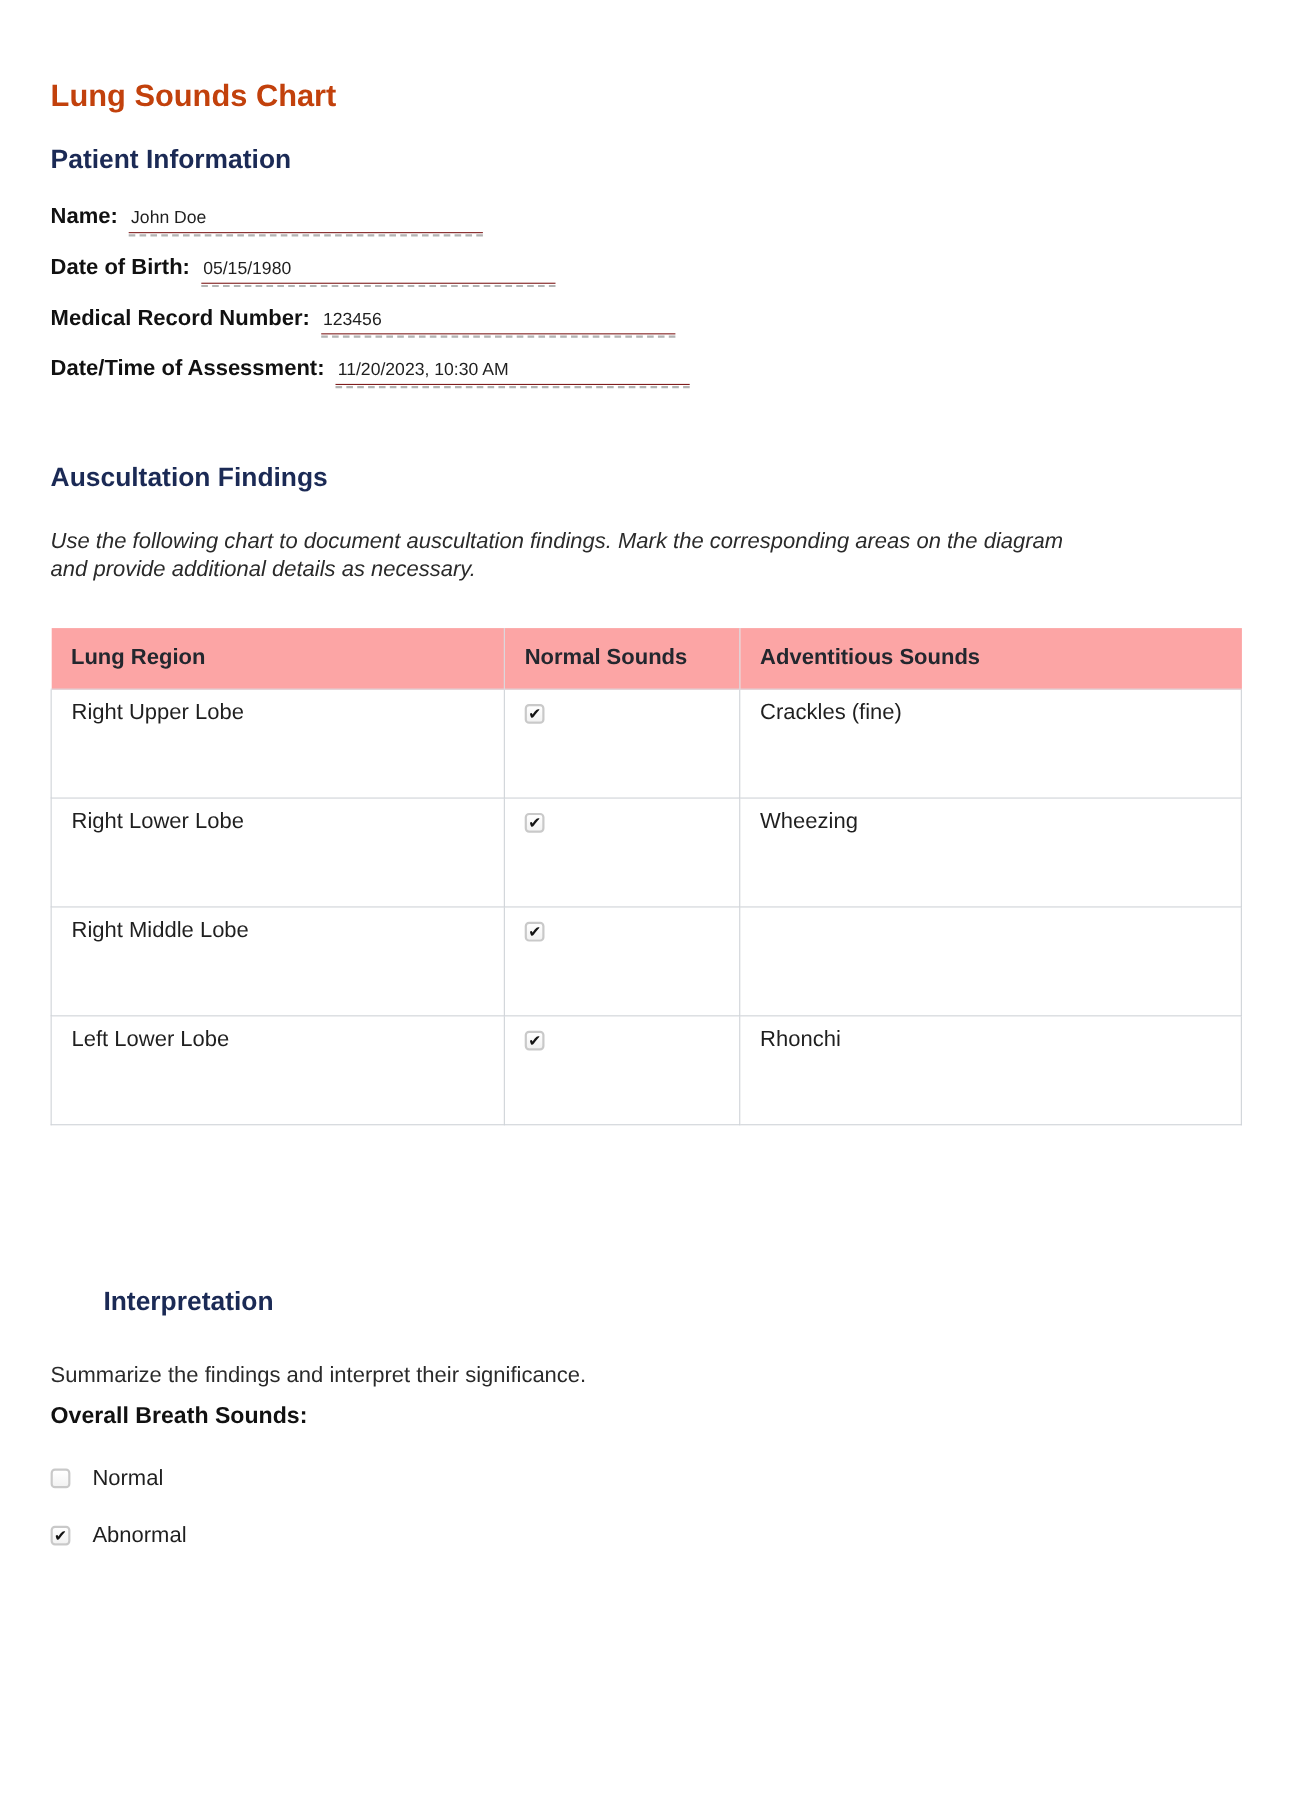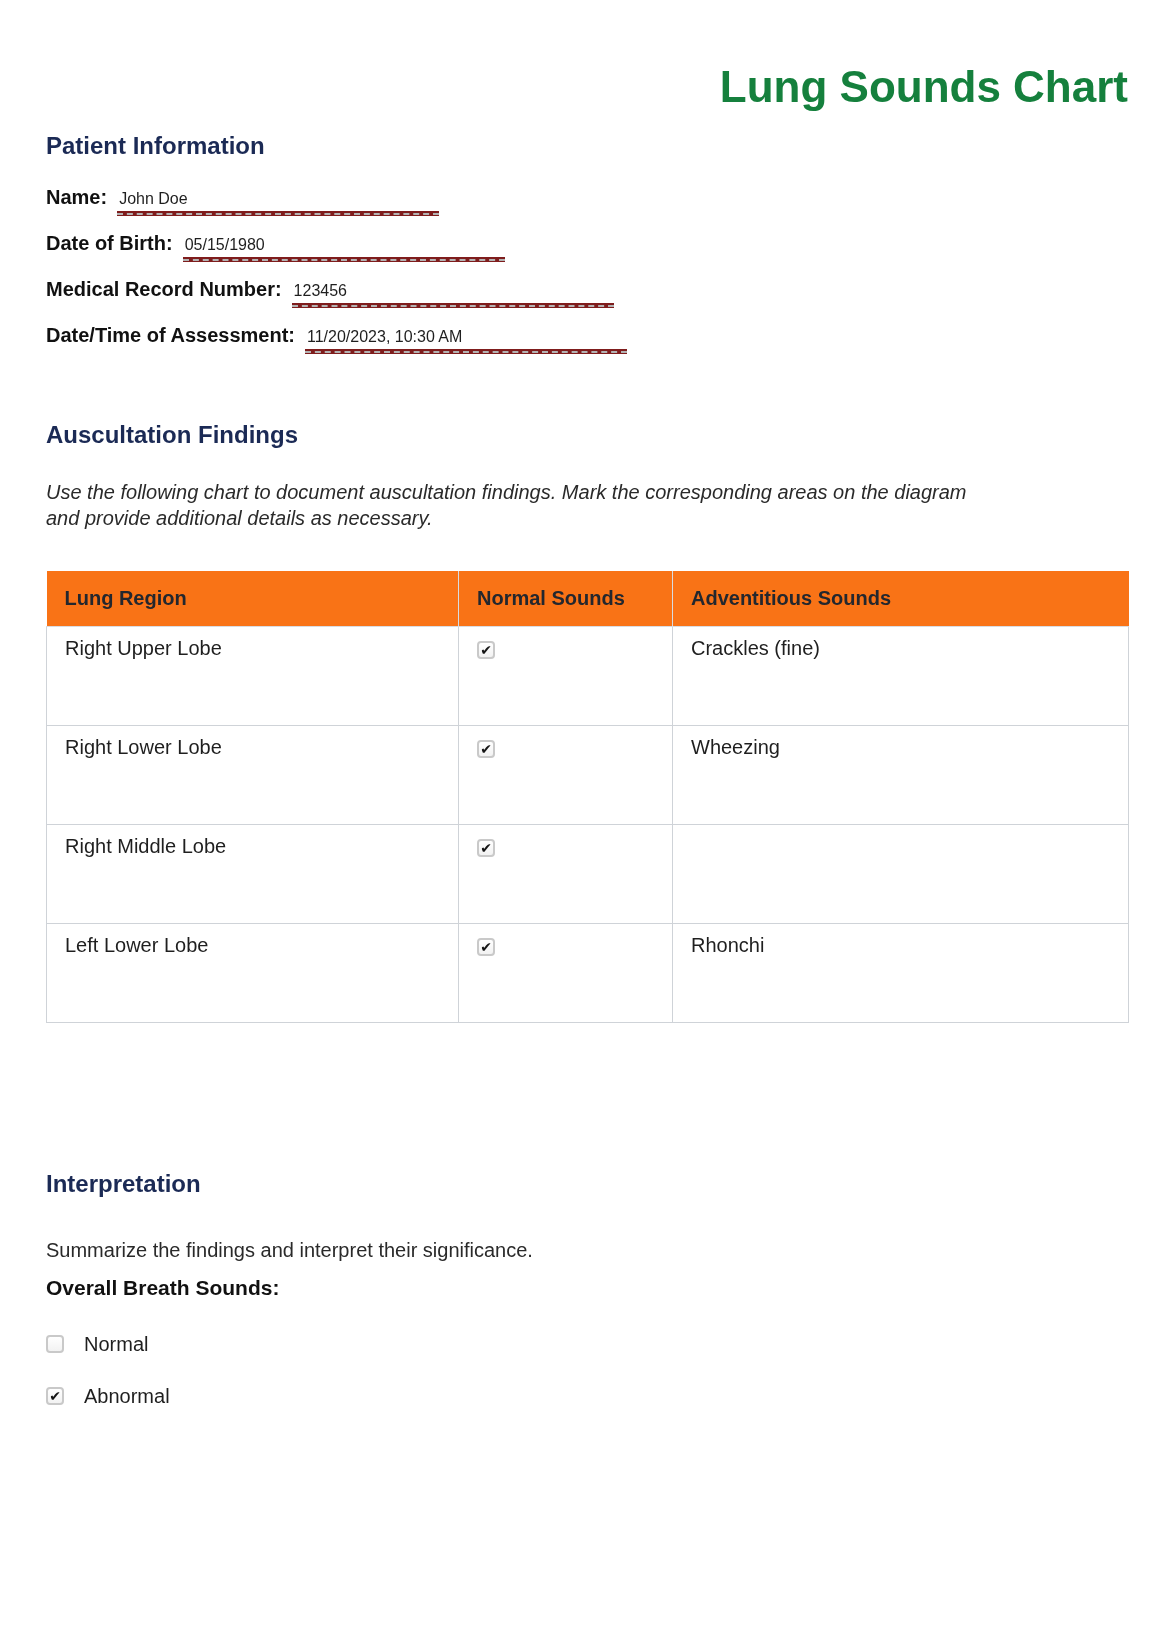--- a/index.html
+++ b/index.html
@@ -10,24 +10,24 @@
     color: #1f1f1f;
   }
   .page {
     width: 1176px;
     min-height: 1630px;
     padding: 64px 48px 120px 46px;
     background: #ffffff;
   }
   h1, h2, p { margin: 0; }
   .title {
-    text-align: right;
-    font-size: 44px;
-    font-weight: 700;
-    color: #15803d;
+    text-align: left;
+    font-size: 28px;
+    font-weight: 700;
+    color: #c2410c;
     line-height: 46px;
   }
   .section-heading {
     font-size: 24px;
     font-weight: 700;
     color: #1b2a55;
     line-height: 29px;
   }
   .mt-patient { margin-top: 21px; }
   .fields { margin-top: 26px; }
@@ -41,21 +41,21 @@
     font-weight: 700;
     color: #111111;
     margin-right: 10px;
   }
   .field-value {
     display: inline-block;
     width: 322px;
     font-size: 16px;
     color: #1f1f1f;
     padding: 0 0 3px 2px;
-    border-bottom: 5px solid #7f1d1d;
+    border-bottom: 1px solid #7f1d1d;
     position: relative;
     vertical-align: baseline;
   }
   .field-value::after {
     content: "";
     position: absolute;
     left: 0; right: 0; bottom: -4px;
     border-top: 2px dashed #b3b3b3;
   }
   .mt-auscult { margin-top: 74px; }
@@ -70,21 +70,21 @@
   table.findings {
     margin-top: 40px;
     width: 1082px;
     border-collapse: collapse;
     table-layout: fixed;
   }
   table.findings col.c1 { width: 412px; }
   table.findings col.c2 { width: 214px; }
   table.findings col.c3 { width: 456px; }
   table.findings th {
-    background: #f97316;
+    background: #fca5a5;
     font-size: 20px;
     font-weight: 700;
     color: #23272e;
     text-align: left;
     height: 48px;
     padding: 16px 18px;
     vertical-align: middle;
     border: 1px solid #d9dce1;
     border-top: none;
   }
@@ -113,21 +113,21 @@
     background: linear-gradient(#ffffff, #f2f2f2);
     cursor: pointer;
   }
   .checkmark {
     font-size: 14px;
     font-weight: 700;
     color: #141414;
     line-height: 1;
     transform: translateY(-0.5px);
   }
-  .mt-interp { margin-top: 146px; }
+  .mt-interp { margin-top: 146px; margin-left: 48px; }
   .summary-prompt {
     margin-top: 40px;
     font-size: 20px;
     line-height: 24px;
     color: #2a2a2a;
   }
   .overall-label {
     margin-top: 14px;
     font-size: 21px;
     font-weight: 700;

